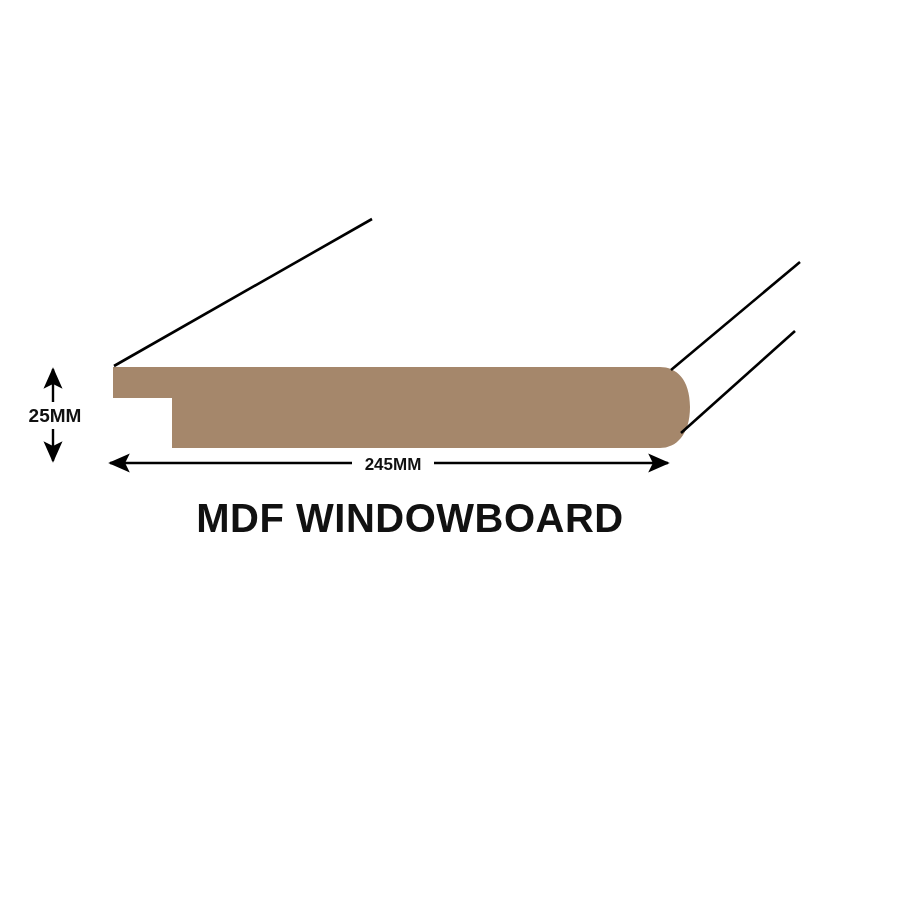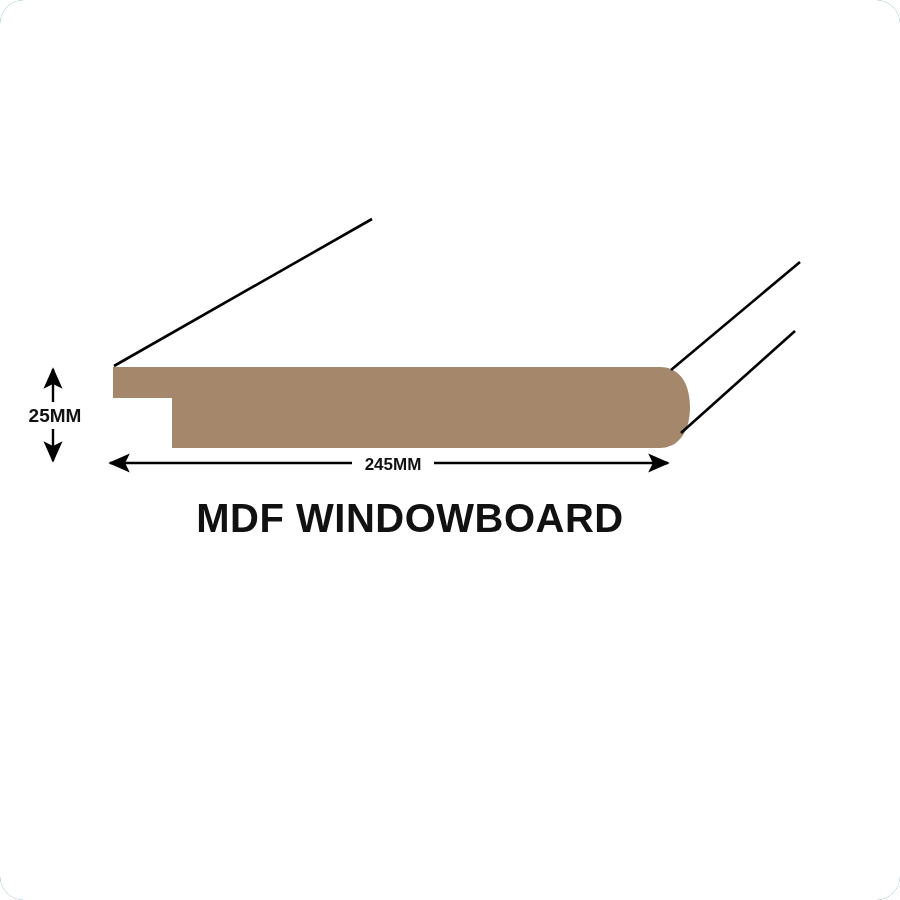--- a/index.html
+++ b/index.html
@@ -10,21 +10,20 @@
   }
   body {
     font-family: "Liberation Sans", sans-serif;
   }
   #diagram-root {
     position: relative;
     width: 900px;
     height: 900px;
     background: #0f766e;
     overflow: hidden;
-    border-radius: 24px;
   }
   #profile-svg {
     position: absolute;
     top: 0;
     left: 0;
     width: 900px;
     height: 900px;
     display: block;
   }
   .dim-label {

